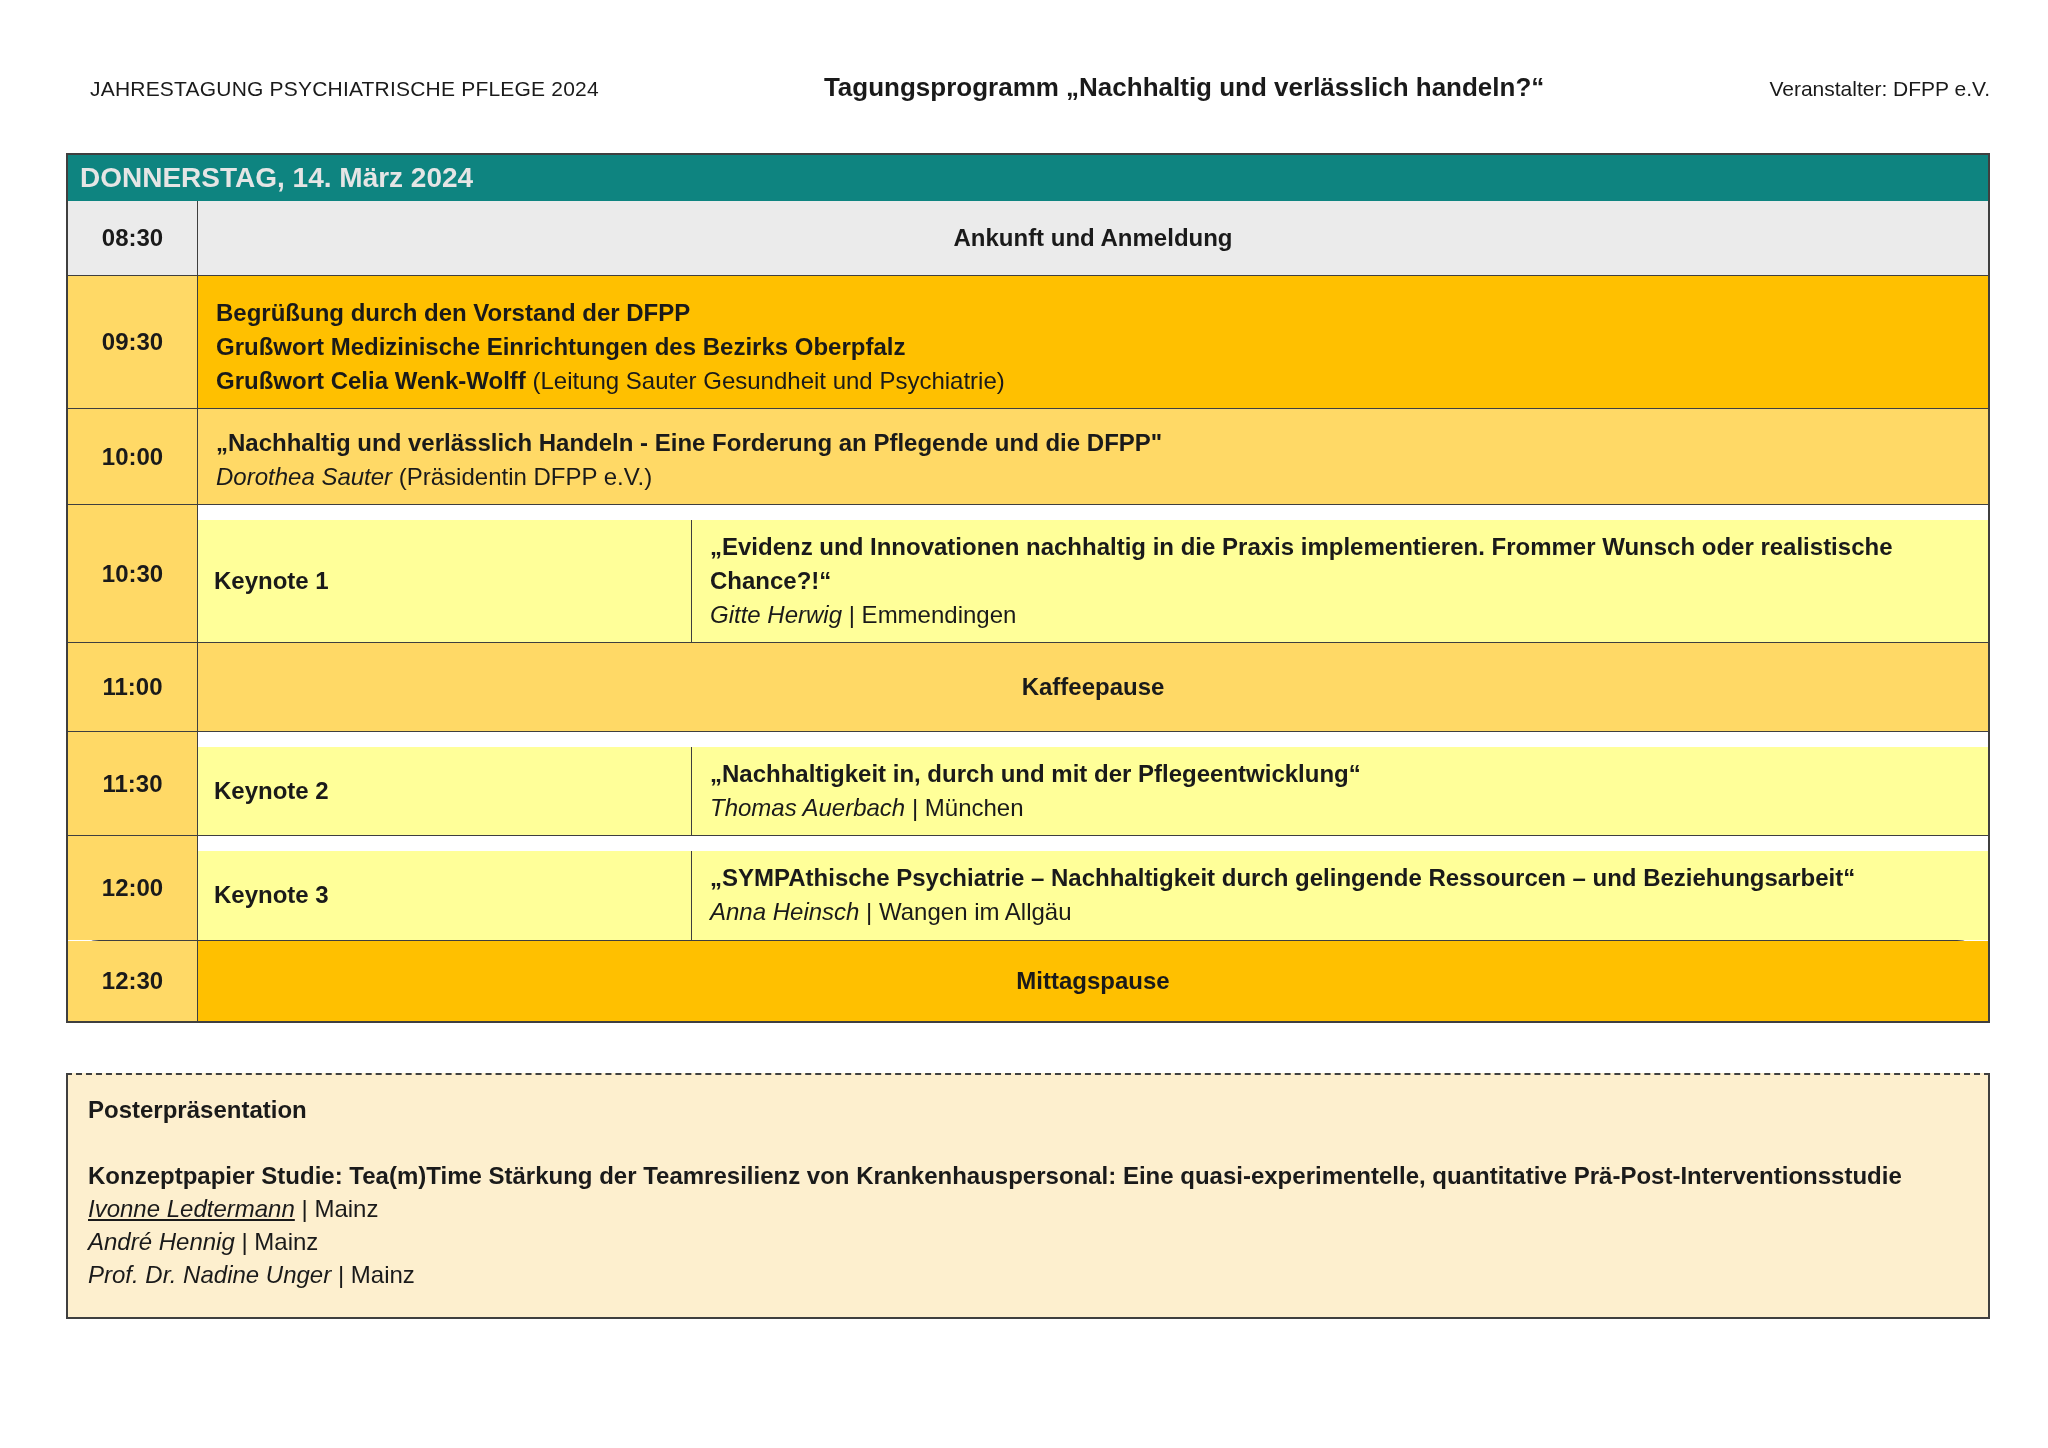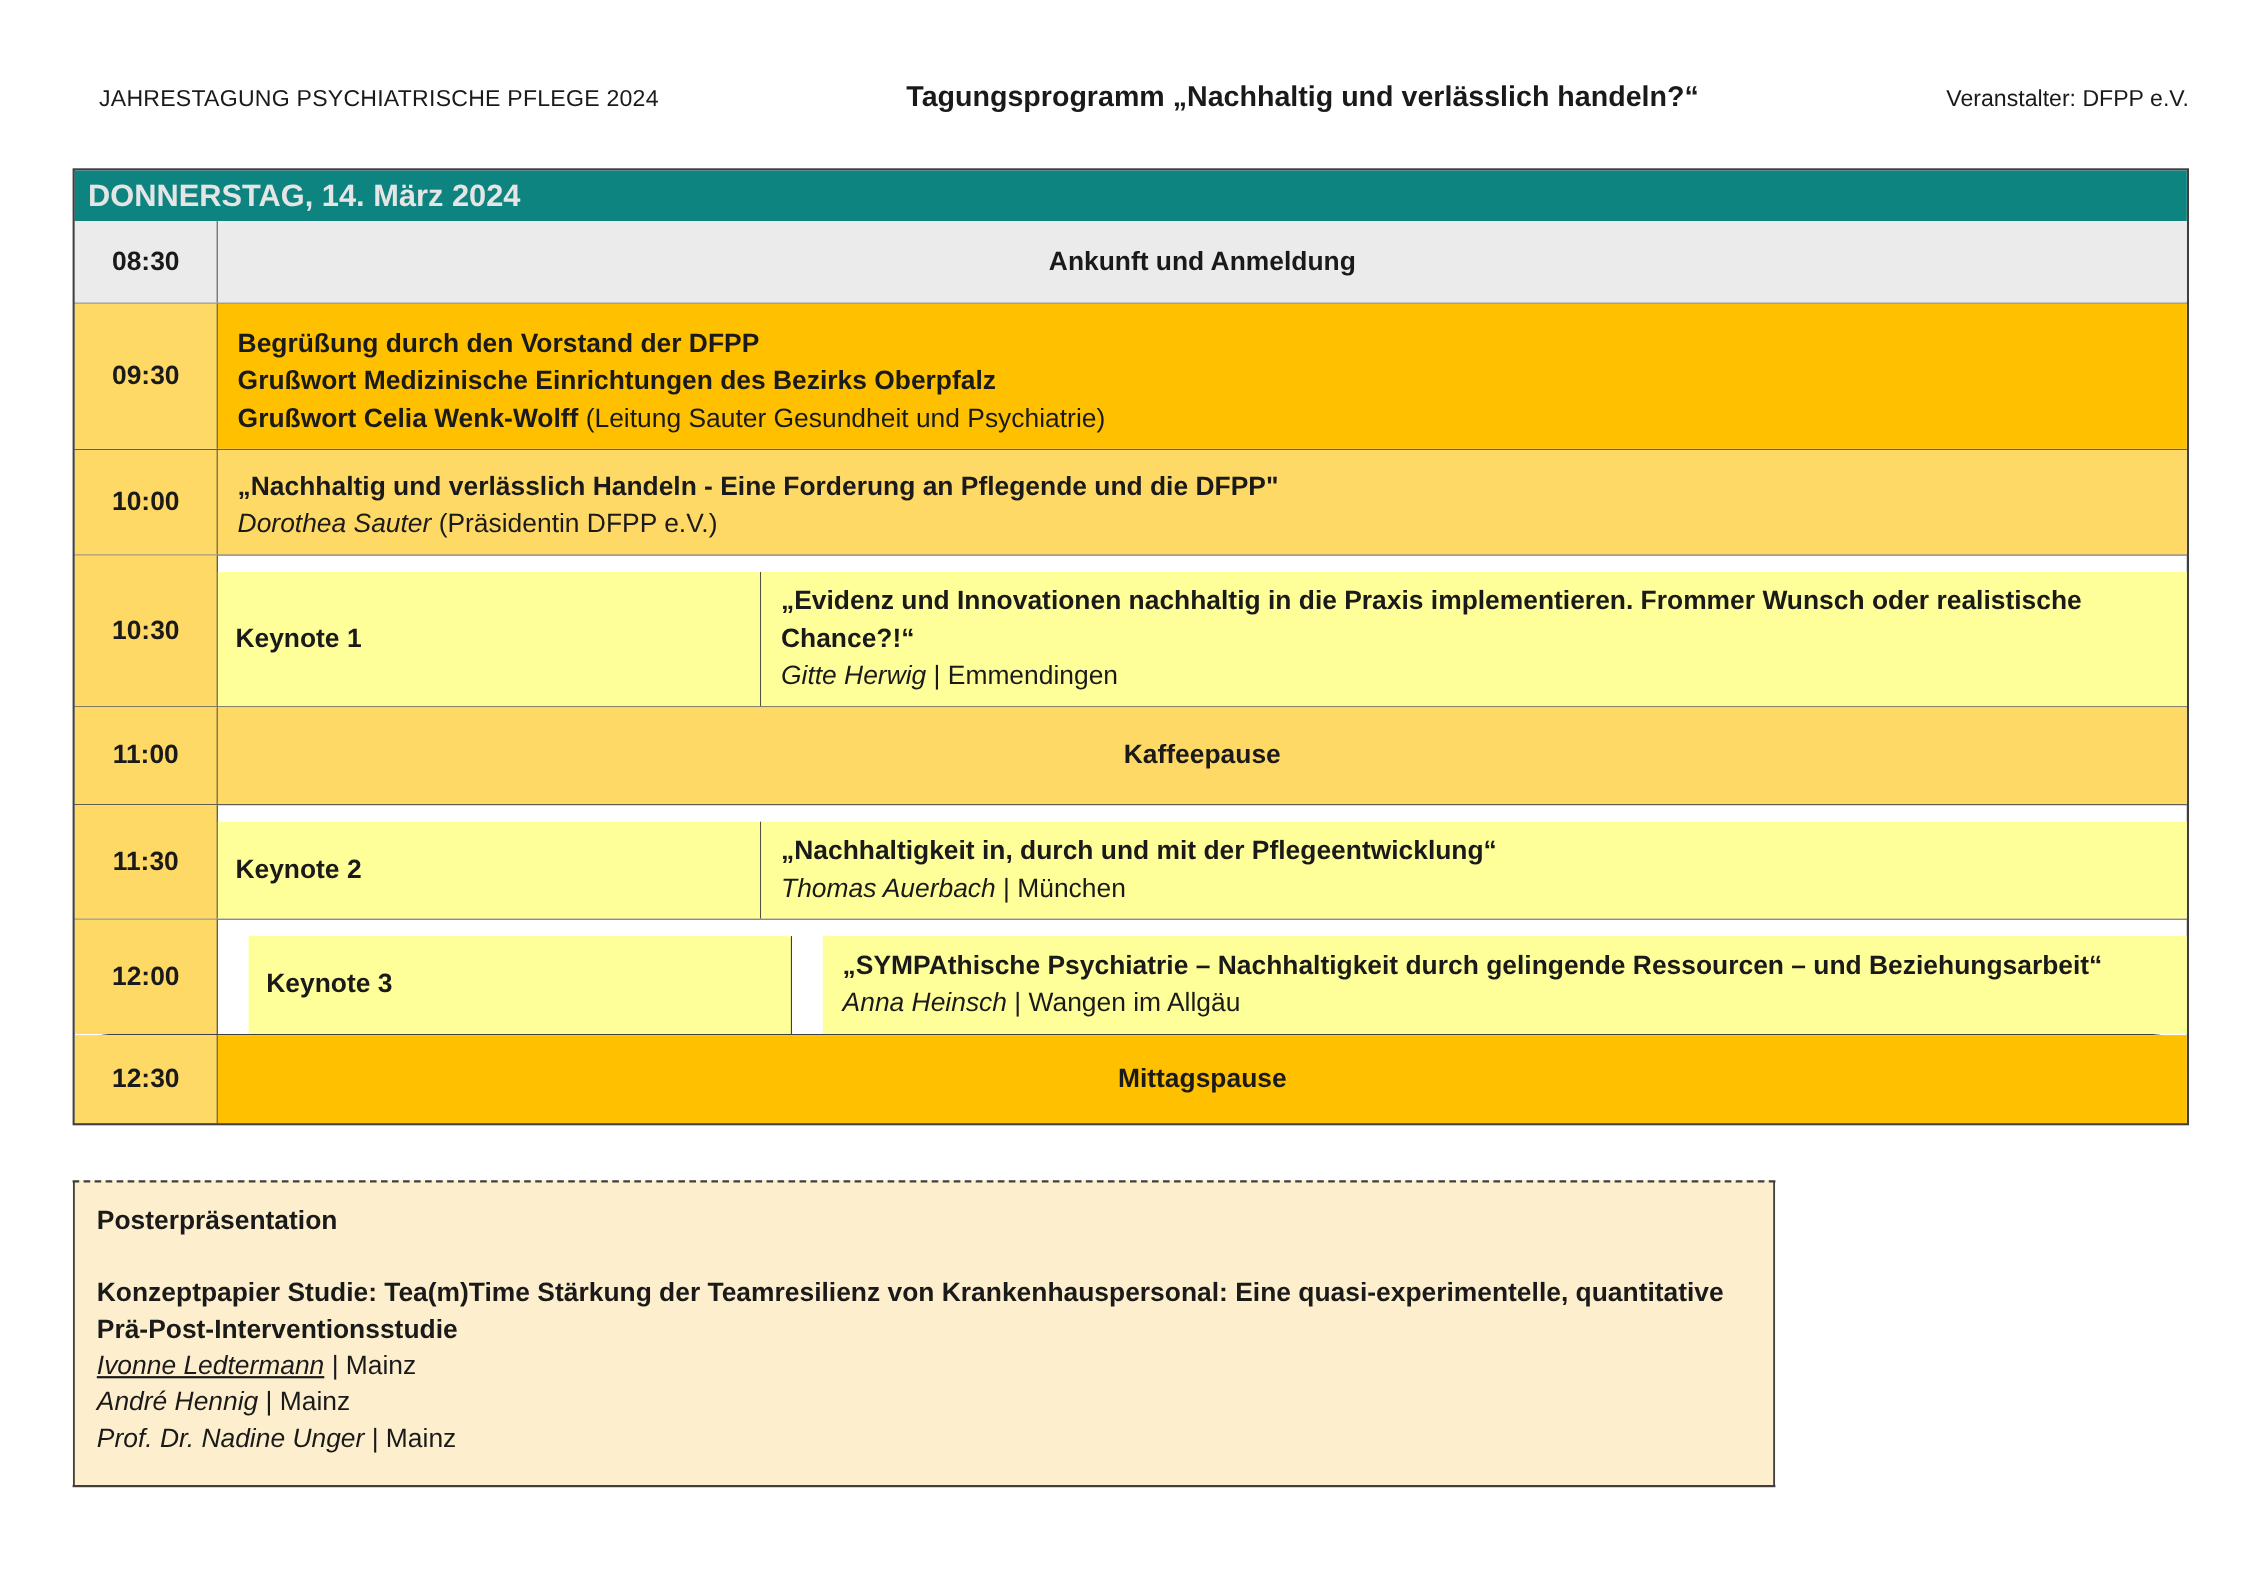--- a/index.html
+++ b/index.html
@@ -54,26 +54,26 @@
   .bold{font-weight:bold;}
   .italic{font-style:italic;}
   .underline{text-decoration:underline;}
 
   .r0830{min-height:74px;}
   .r0930{min-height:132px;}
   .r1000{min-height:95px;}
   .r1030{min-height:106px;}
   .r1100{min-height:88px;}
   .r1130{min-height:95px;}
-  .r1200{min-height:96px;gap:28px;}
+  .r1200{min-height:96px;}
   .r1230{min-height:80px;border-radius:31px;}
 
   
   .poster{
-    width:1548px;box-sizing:border-box;margin-top:50px;
+    width:1924px;box-sizing:border-box;margin-top:50px;
     background:var(--cream,#FDEFCE);
     border:2px solid var(--border,#3F3F3F);
     border-top:2px dashed var(--border,#3F3F3F);
     padding:18px 24px 26px 20px;
     font-size:24px;line-height:33px;
   }
   .poster .heading{font-weight:bold;margin-bottom:33px;}
   .poster .study-title{font-weight:bold;}
   .poster .author-line{white-space:nowrap;}
 </style>

